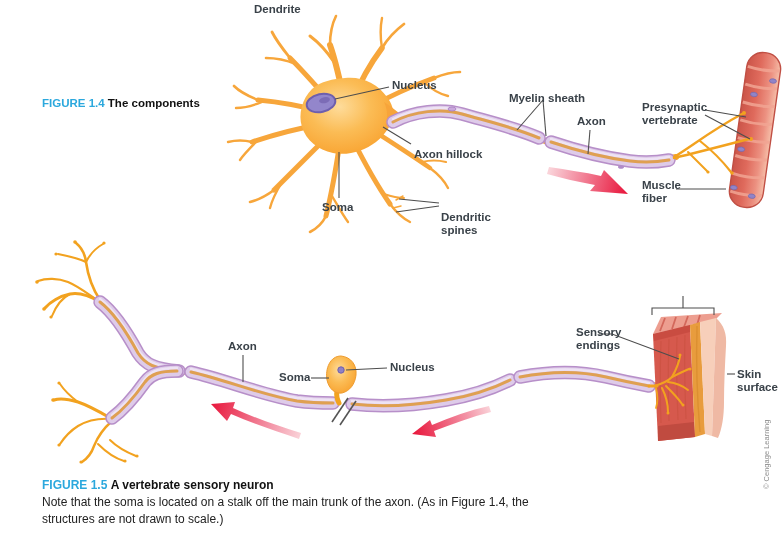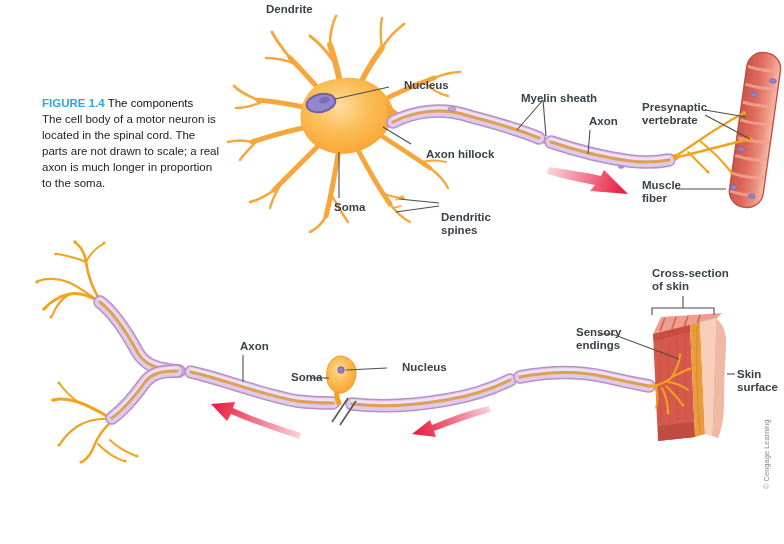--- a/index.html
+++ b/index.html
@@ -1,25 +1,25 @@
 <!DOCTYPE html>
 <html><head>
 <meta charset="utf-8">
 <style>
   html,body{margin:0;padding:0;background:#fff;}
   .stage{position:relative;width:784px;height:544px;background:#ffffff;overflow:hidden;
          font-family:"Liberation Sans",sans-serif;}
   .stage svg{position:absolute;left:0;top:0;}
   
   .lbl{position:absolute;font-weight:bold;font-size:11.5px;line-height:12.5px;color:#3a4249;white-space:normal;}
-  .one{white-space:nowrap;margin-left:12px;}
+  .one{white-space:nowrap;}
   
   .caption{position:absolute;font-size:11.5px;line-height:16px;color:#202020;}
   .fignum{color:#2ba8dd;font-weight:bold;}
-  .figtitle{font-weight:normal;color:#111;}
+  .figtitle{font-weight:bold;color:#111;}
   .figbody{display:block;font-weight:normal;color:#222;}
   .caption15{position:absolute;font-size:12px;line-height:17px;color:#202020;}
   .credit{position:absolute;left:762px;top:489px;transform:rotate(-90deg);transform-origin:0 0;
           width:92px;font-size:7.5px;color:#8c8c8c;white-space:nowrap;}
   
   .dend{stroke:#f7a63b;fill:none;stroke-linecap:round;stroke-linejoin:round;}
   .tube-out{stroke:#b78fc9;stroke-width:13.5;fill:none;stroke-linecap:round;}
   .tube-body{stroke:#decbe9;stroke-width:10.5;fill:none;stroke-linecap:round;}
   .tube-hi{stroke:#efe5f5;stroke-width:2.4;fill:none;stroke-linecap:round;opacity:.9;}
   .tube-core{stroke:#dfa052;stroke-width:3;fill:none;stroke-linecap:round;}
@@ -296,25 +296,28 @@
 <div class="lbl" style="left:441px;top:211px;width:56px">Dendritic spines</div>
 <div class="lbl one" style="left:509px;top:92px">Myelin sheath</div>
 <div class="lbl one" style="left:577px;top:115px">Axon</div>
 <div class="lbl" style="left:642px;top:101px;width:68px">Presynaptic vertebrate</div>
 <div class="lbl" style="left:642px;top:179px;width:44px">Muscle fiber</div>
 
 <div class="lbl one" style="left:228px;top:340px">Axon</div>
 <div class="lbl one" style="left:279px;top:371px">Soma</div>
 <div class="lbl one" style="left:390px;top:361px">Nucleus</div>
 <div class="lbl" style="left:576px;top:326px;width:50px">Sensory endings</div>
-<div class="lbl" style="left:652px;top:267px;width:84px">Cross-section of skin</div>
 <div class="lbl" style="left:737px;top:368px;width:48px">Skin surface</div>
 
 <div class="caption" style="left:42px;top:95px;width:178px">
   <span class="fignum">FIGURE 1.4</span>
   <span class="figtitle">The components</span><br>
-  <span class="figbody">The cell body of a motor neuron is located in the spinal cord. The parts are not drawn to scale; a real axon is much longer in proportion to the soma.</span>
 </div>
 
+<div class="caption15" style="left:42px;top:477px;width:516px">
+  <span class="fignum">FIGURE 1.5</span>
+  <span class="figtitle">A vertebrate sensory neuron</span>
+  <span class="figbody">Note that the soma is located on a stalk off the main trunk of the axon. (As in Figure 1.4, the structures are not drawn to scale.)</span>
+</div>
 
 <div class="credit">© Cengage Learning</div>
 
 </div>
 
 </body></html>

